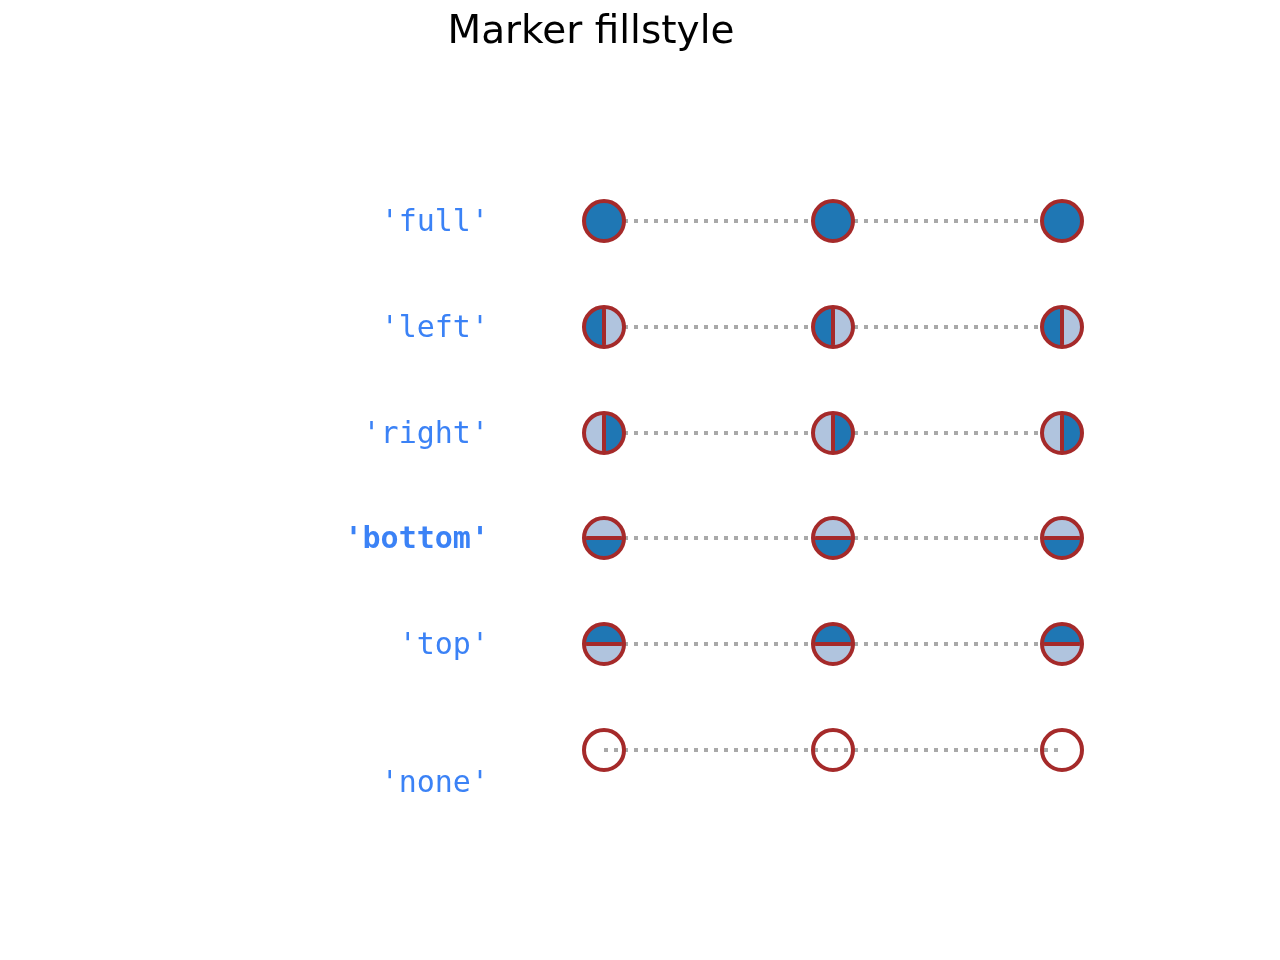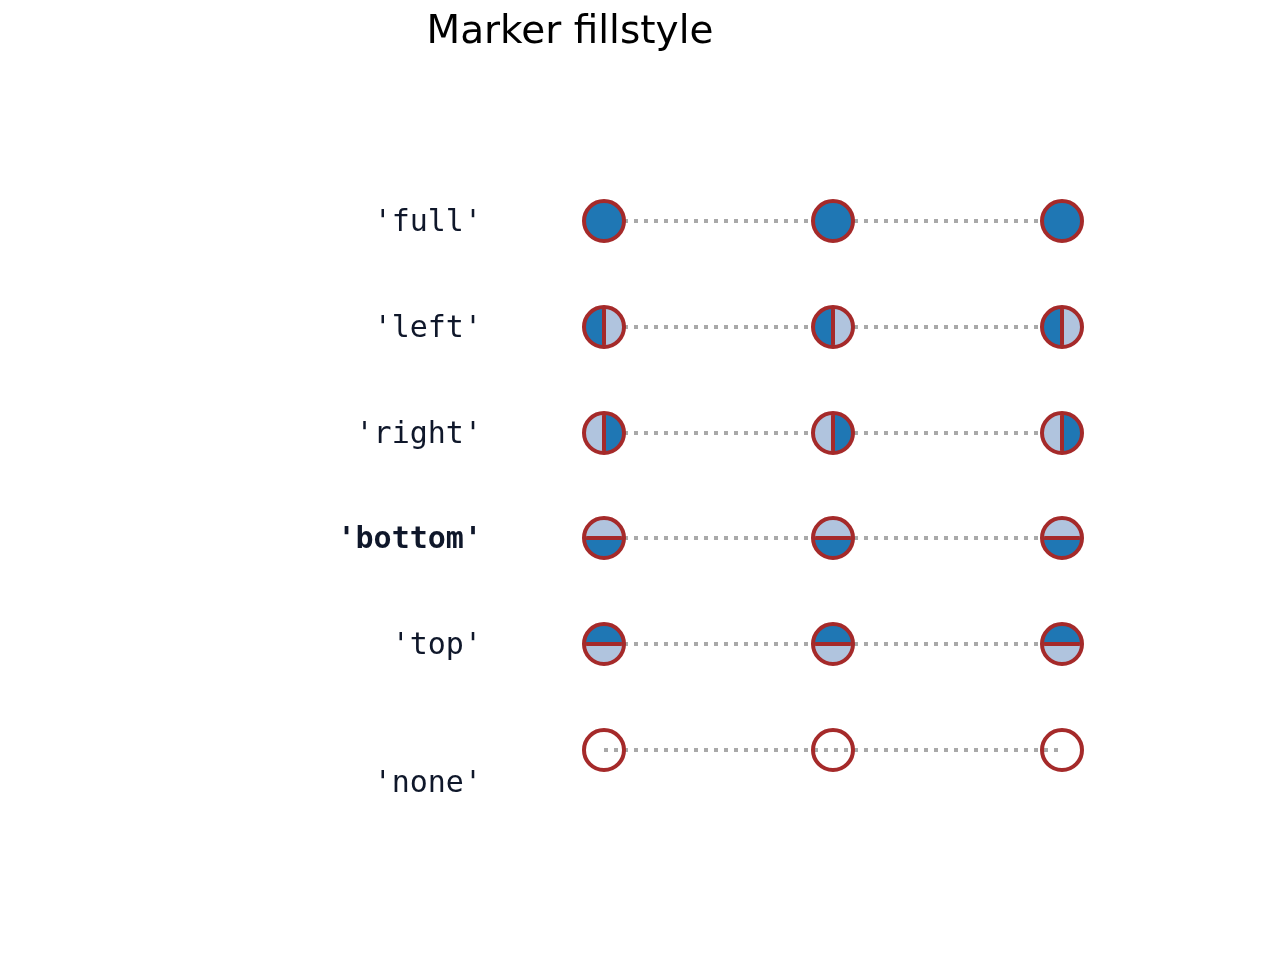--- a/index.html
+++ b/index.html
@@ -3,40 +3,41 @@
 <meta charset="utf-8">
 <style>
   html, body { margin: 0; padding: 0; background: #ffffff; }
   .figure {
     position: relative;
     width: 1140px;
     height: 960px;
     background: #ffffff;
     font-family: "DejaVu Sans", sans-serif;
     overflow: hidden;
+    padding-left: 42px;
   }
   .chart-title {
     position: absolute;
     top: 7px;
     left: 0;
     width: 100%;
     text-align: center;
     font-size: 39px;
     line-height: 1.2;
     color: #000000;
   }
   .row-label {
     position: absolute;
-    left: 1px;
+    left: 8px;
     width: 481px;
     text-align: right;
     font-family: "DejaVu Sans Mono", monospace;
     font-size: 30px;
     line-height: 1;
-    color: #0f172a;
+    color: #3b82f6;
     transform: translateY(-50%);
     white-space: pre;
   }
   .dotted-line {
     position: absolute;
     height: 4px;
     transform: translateY(-50%);
     background: repeating-linear-gradient(90deg,
       var(--line-color) 0px, var(--line-color) 4px,
       transparent 4px, transparent 10px);

